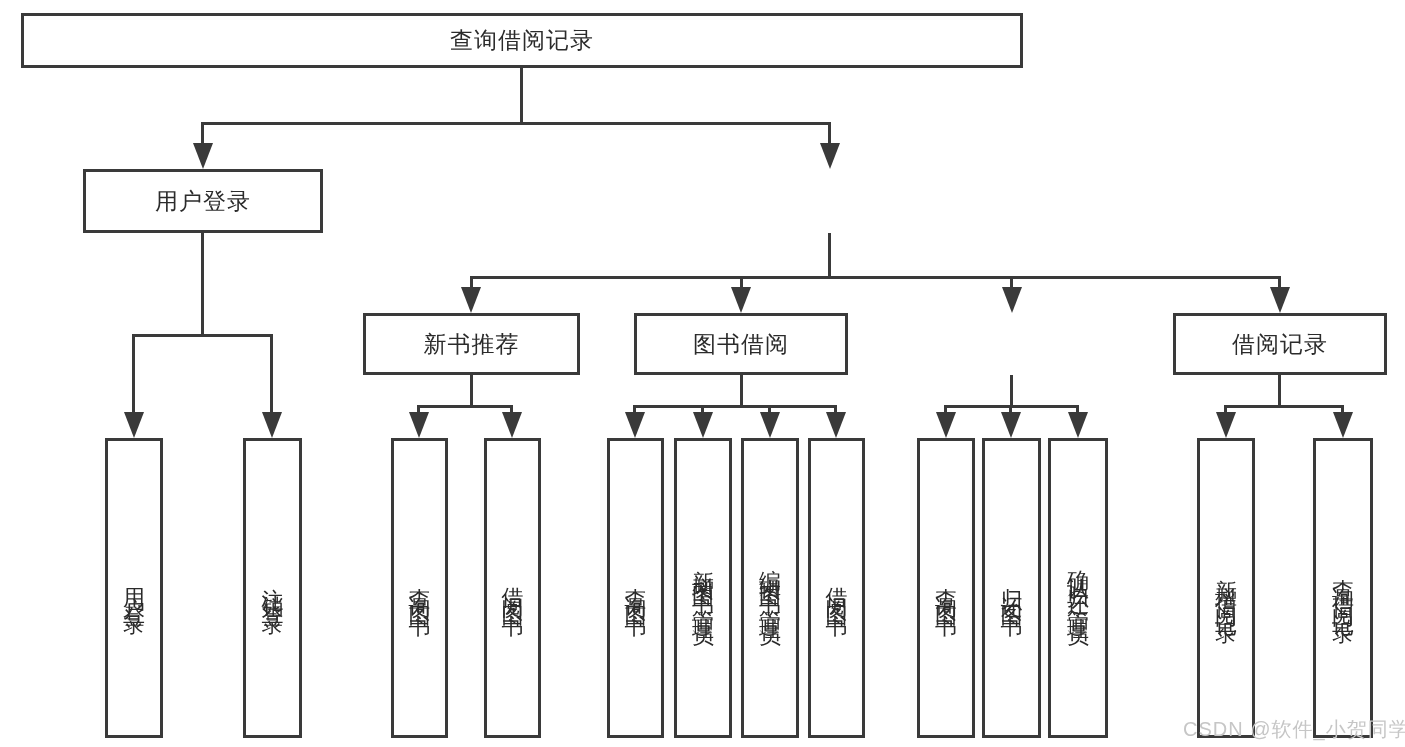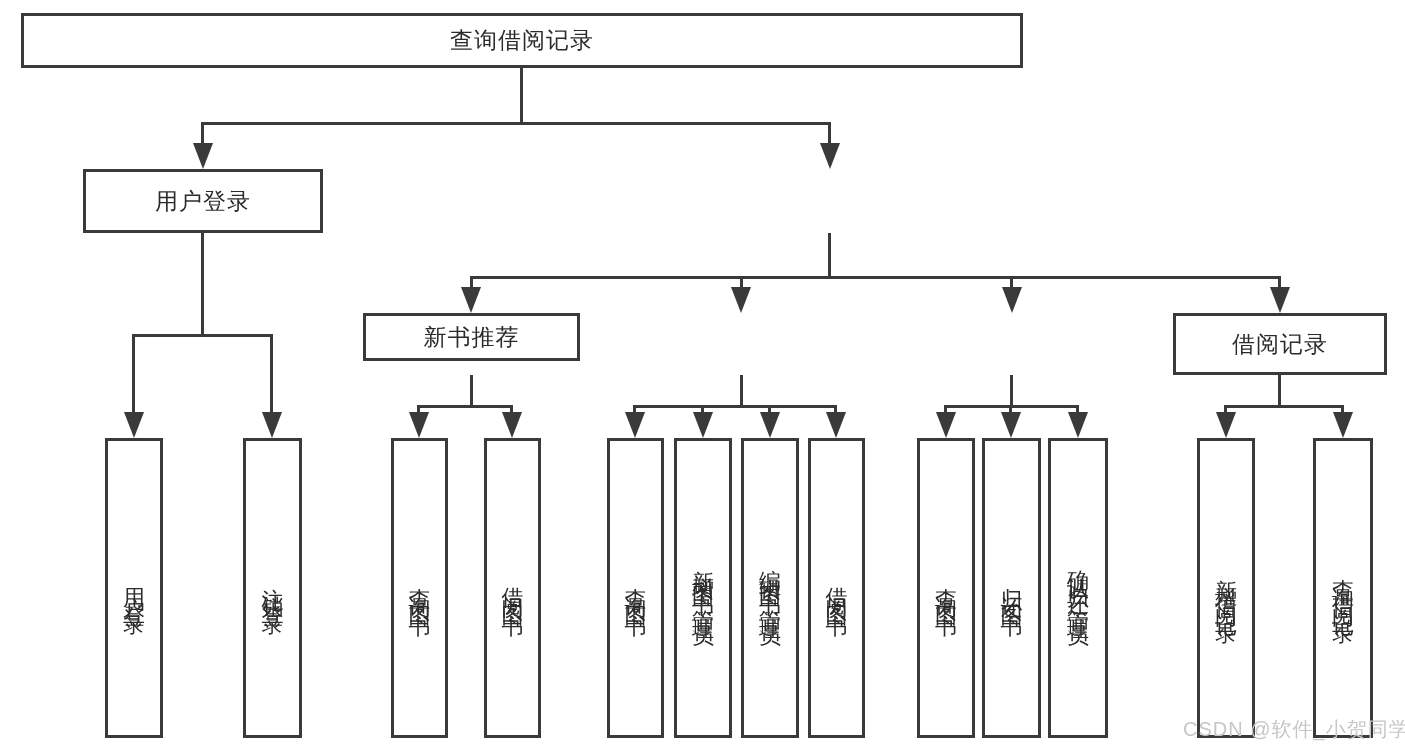--- a/index.html
+++ b/index.html
@@ -44,22 +44,25 @@
 <div class="canvas">
 
   <div class="box" style="left:21px;top:13px;width:1002px;height:55px;">
     <span>查询借阅记录</span>
   </div>
 
   <div class="box" style="left:83px;top:169px;width:240px;height:64px;">
     <span>用户登录</span>
   </div>
 
-  <div class="box" style="left:363px;top:313px;width:217px;height:48px;">
+  <div class="box" style="left:363px;top:313px;width:217px;height:62px;">
     <span>新书推荐</span>
+  </div>
+  <div class="box" style="left:634px;top:313px;width:214px;height:62px;">
+    <span>图书借阅</span>
   </div>
   <div class="box" style="left:1173px;top:313px;width:214px;height:62px;">
     <span>借阅记录</span>
   </div>
 
   <div class="leaf" style="left:105px;width:58px;">
     <span>用户登录</span>
   </div>
   <div class="leaf" style="left:243px;width:59px;">
     <span>注销登录</span>

